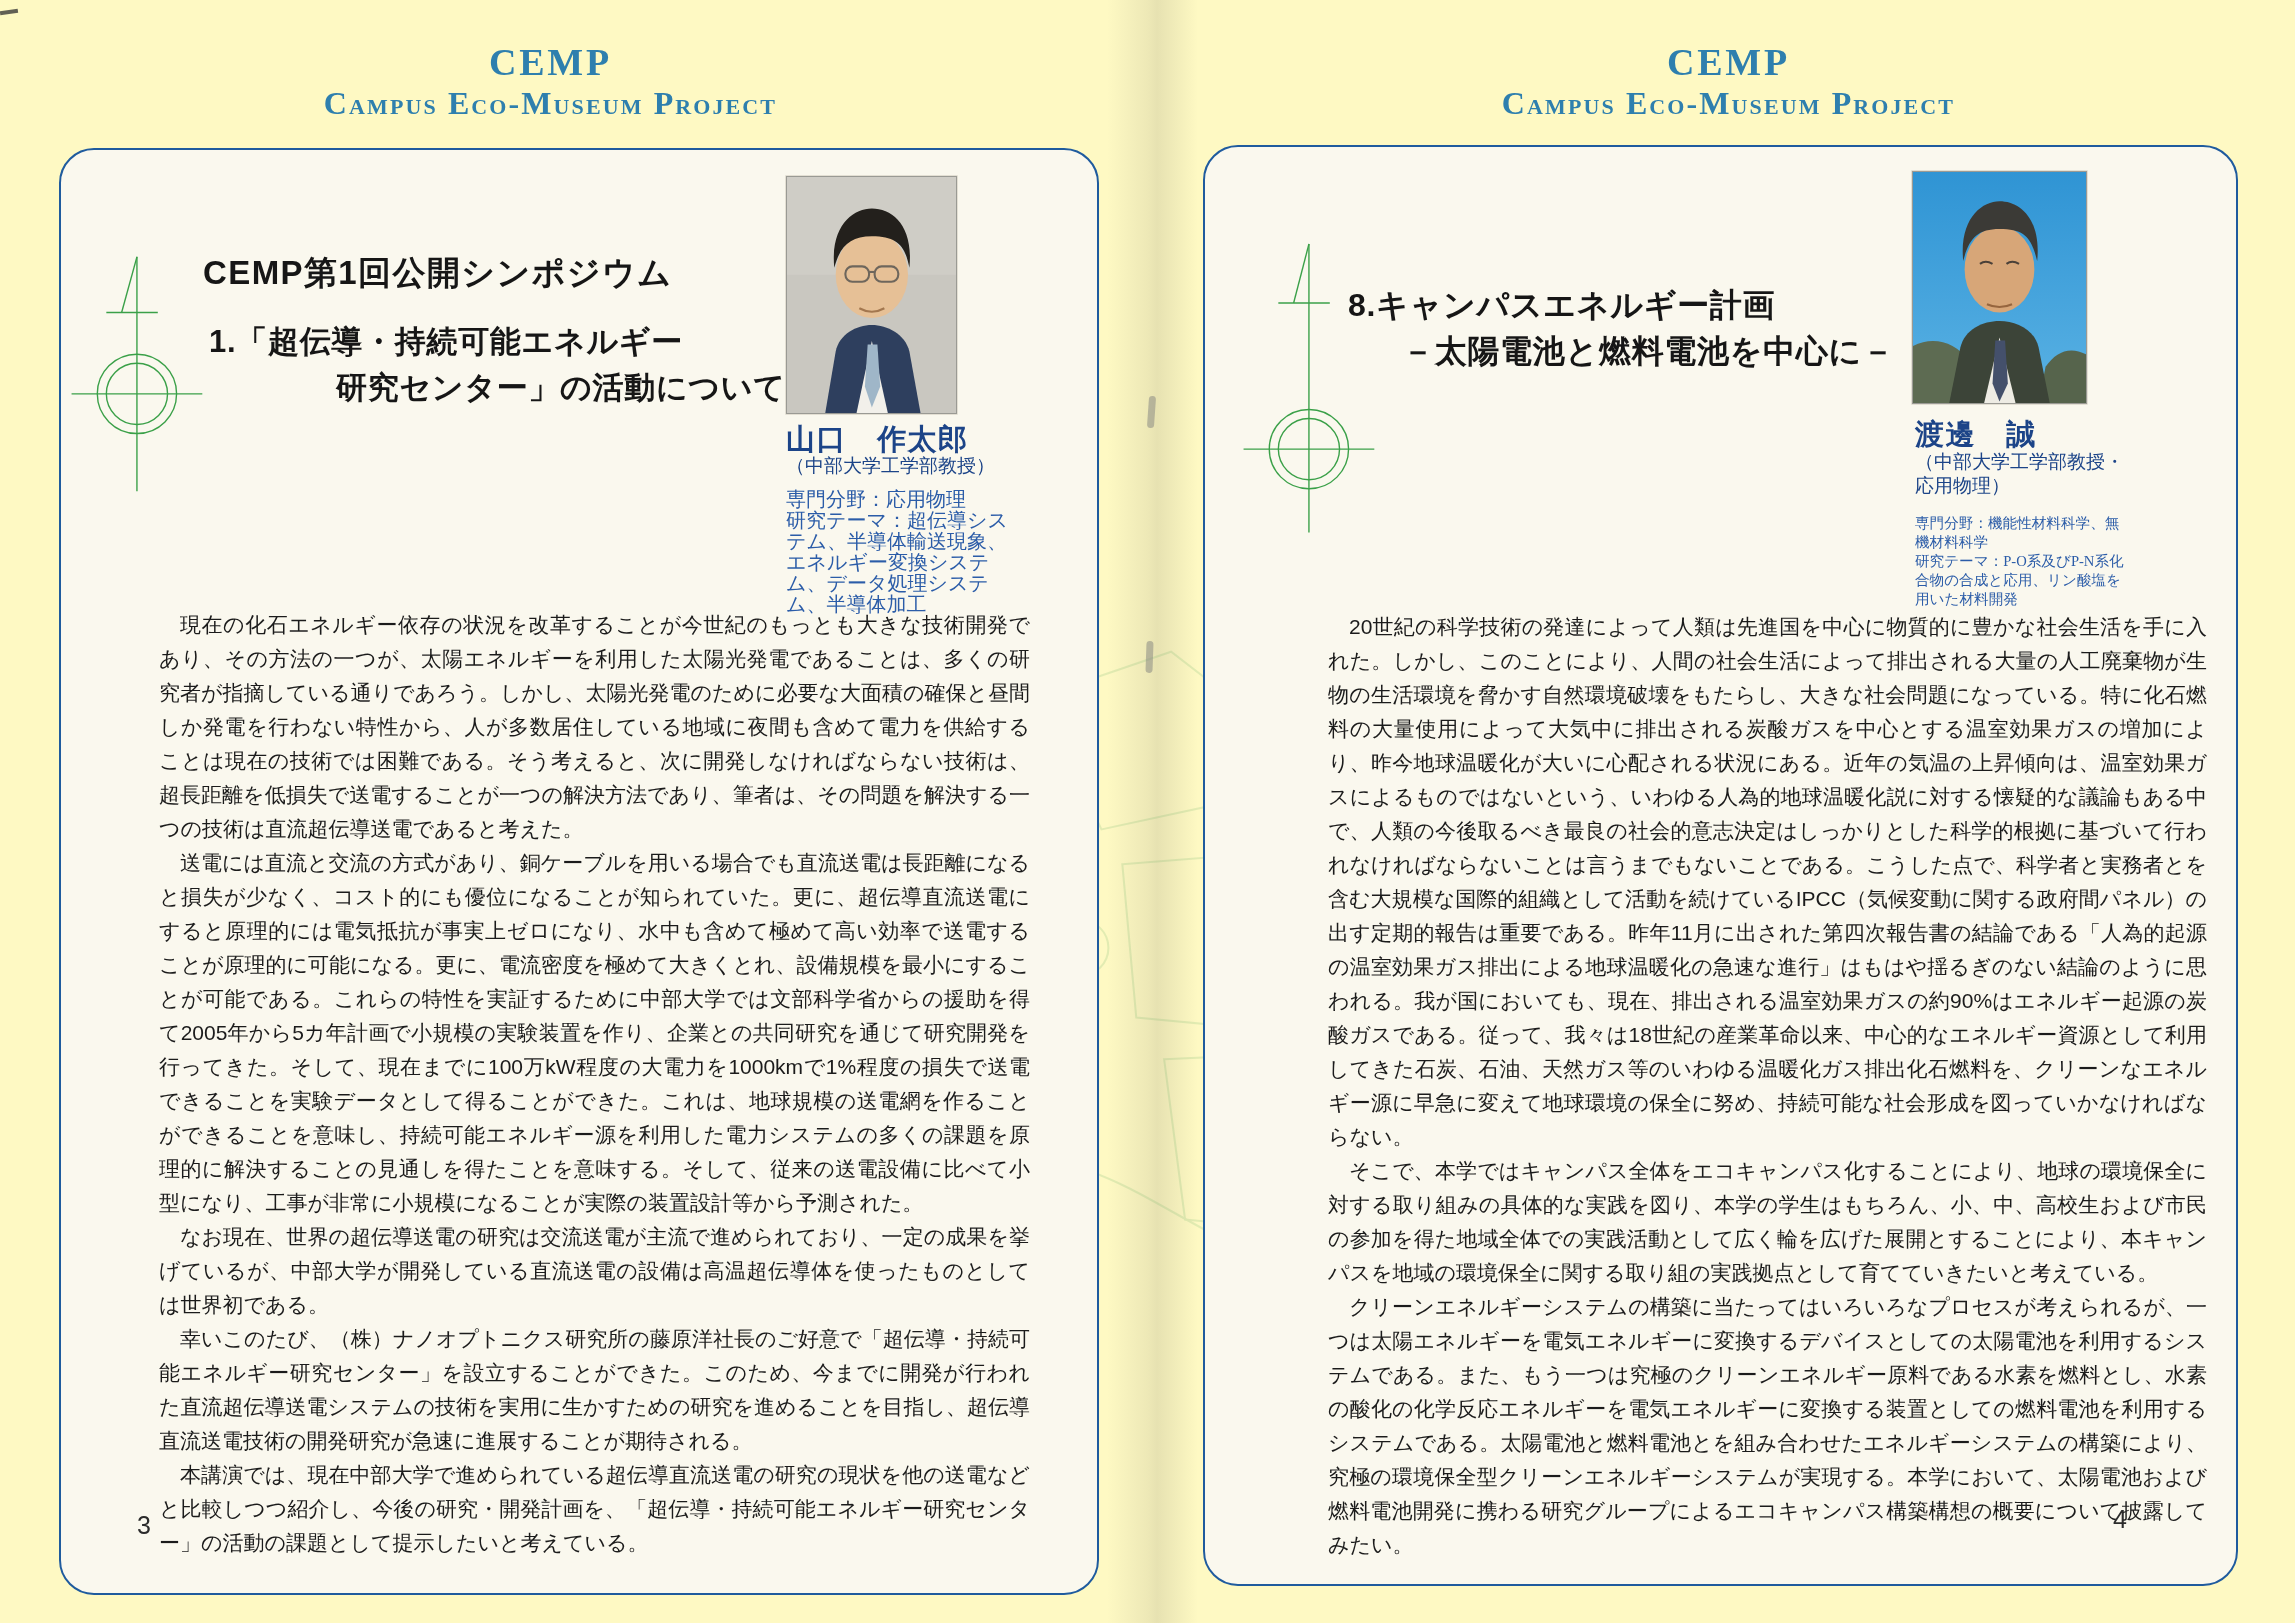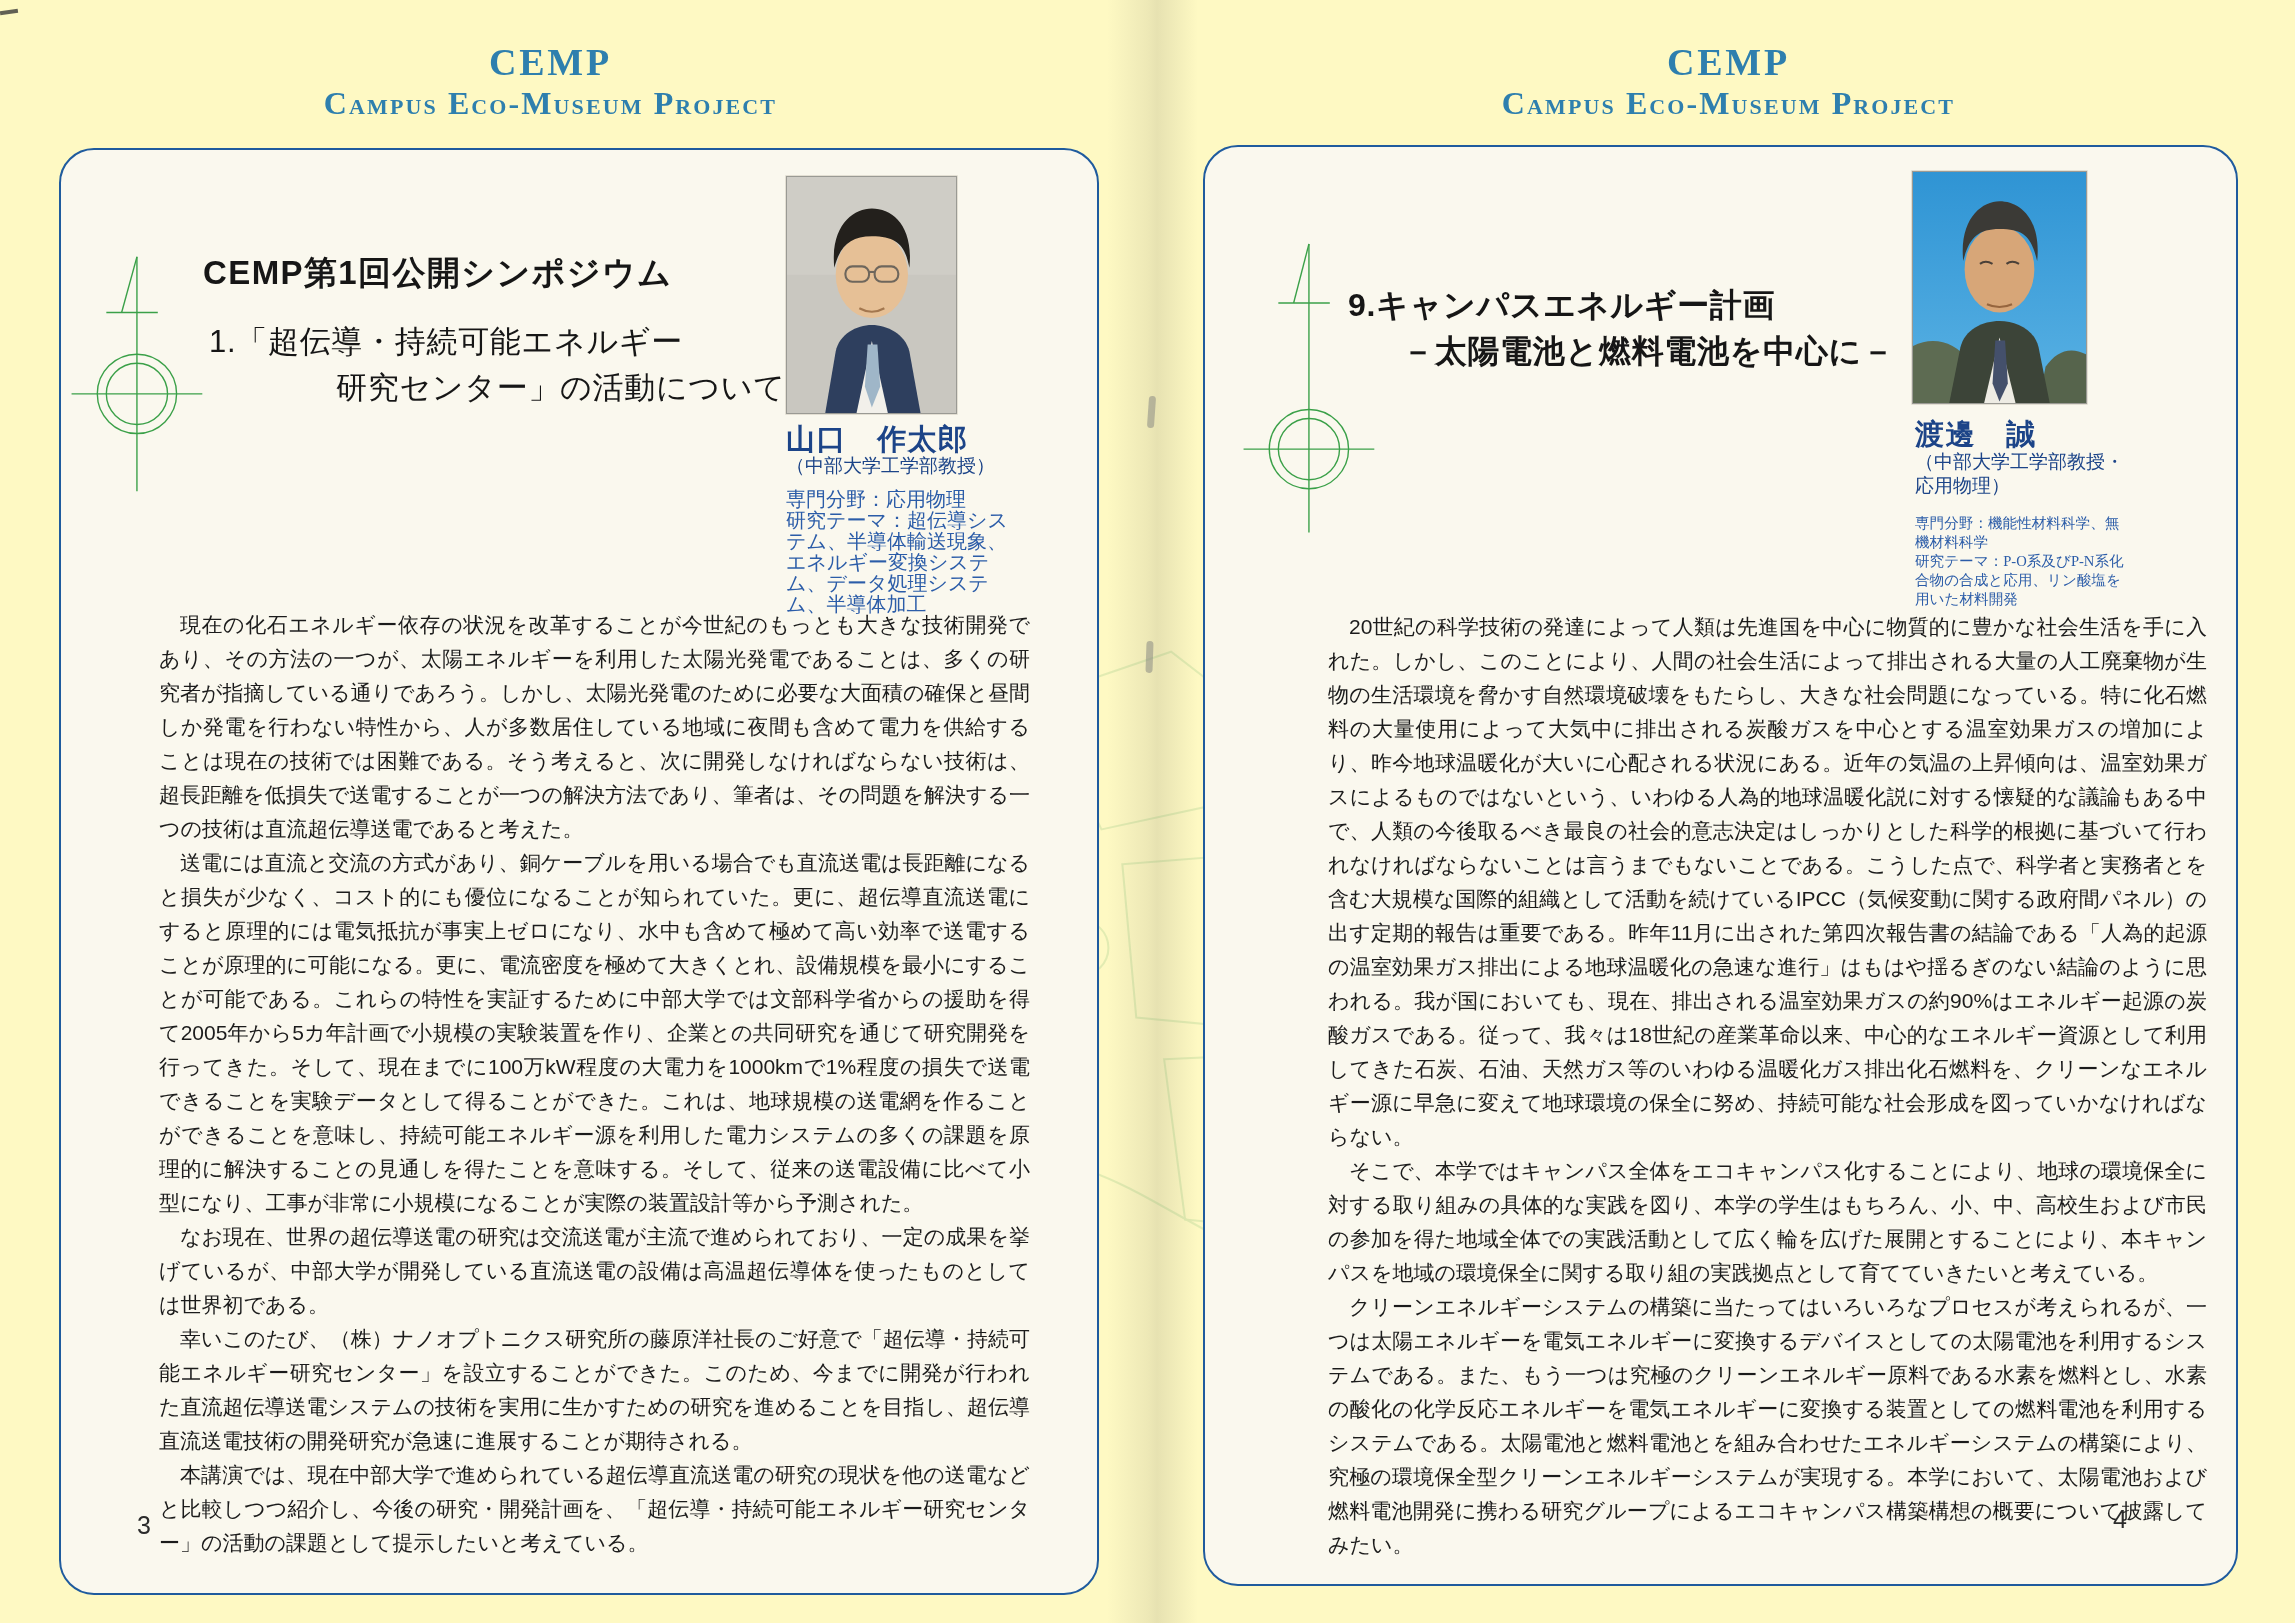--- a/index.html
+++ b/index.html
@@ -22,21 +22,21 @@
   .panel.right{left:1203px;top:145px;width:1031px;height:1437px;}
   
   .hdr{position:absolute;width:571px;text-align:center;color:#2e7fae;}
   .hdr .l1{font-family:"Liberation Serif",serif;font-weight:bold;font-size:38px;letter-spacing:2.8px;}
   .hdr .l2{font-family:"Liberation Serif",serif;font-weight:bold;font-size:32px;letter-spacing:2.1px;font-variant:small-caps;margin-top:1.4px;}
   .hdr.left{left:265px;top:40px;}
   .hdr.right{left:1443px;top:40px;}
   
   .title{position:absolute;font-weight:bold;font-size:33px;letter-spacing:1.4px;color:#161616;}
   .title.l{left:203px;top:251px;}
-  .subtitle{position:absolute;left:209px;top:319px;font-weight:normal;font-size:31px;line-height:46px;letter-spacing:0.7px;color:#161616;}
+  .subtitle{position:absolute;left:209px;top:319px;font-weight:bold;font-size:31px;line-height:46px;letter-spacing:0.7px;color:#161616;}
   .subtitle .line2{padding-left:127px;text-align:center;}
   .title-r{position:absolute;left:1348px;top:282px;font-weight:bold;font-size:32px;line-height:46px;letter-spacing:0.7px;color:#161616;}
   .title-r .line2{padding-left:54px;}
   
   .photo{position:absolute;border:0.7px solid #9a9a94;box-shadow:0 0 0 0.7px #d8d5c8;}
   .photo.l{left:786px;top:176px;width:169px;height:236px;}
   .photo.r{left:1912px;top:171px;width:173px;height:231px;}
   .photo svg{display:block;width:100%;height:100%;}
   
   .sp-name{position:absolute;font-family:"Liberation Serif",serif;font-weight:bold;font-size:29px;color:#1c4488;letter-spacing:1.4px;text-align:right;}
@@ -170,21 +170,21 @@
       <line x1="102" y1="15" x2="102" y2="430"></line>
       <line x1="102" y1="15" x2="80" y2="100"></line>
       <line x1="58" y1="100" x2="132" y2="100"></line>
       <circle cx="102" cy="310" r="57"></circle>
       <circle cx="102" cy="310" r="44"></circle>
       <line x1="8" y1="310" x2="196" y2="310"></line>
     </g>
   </svg>
 
   <div class="title-r">
-    <div class="line1">9.キャンパスエネルギー計画</div>
+    <div class="line1">8.キャンパスエネルギー計画</div>
     <div class="line2">－太陽電池と燃料電池を中心に－</div>
   </div>
 
   <div class="photo r">
     <svg viewBox="0 0 248 332" preserveAspectRatio="none">
       <defs>
         <linearGradient id="sky" x1="0" y1="0" x2="0" y2="1">
           <stop offset="0" stop-color="#2f94d4"></stop>
             <stop offset="1" stop-color="#5ab2e4"></stop>
         </linearGradient>

